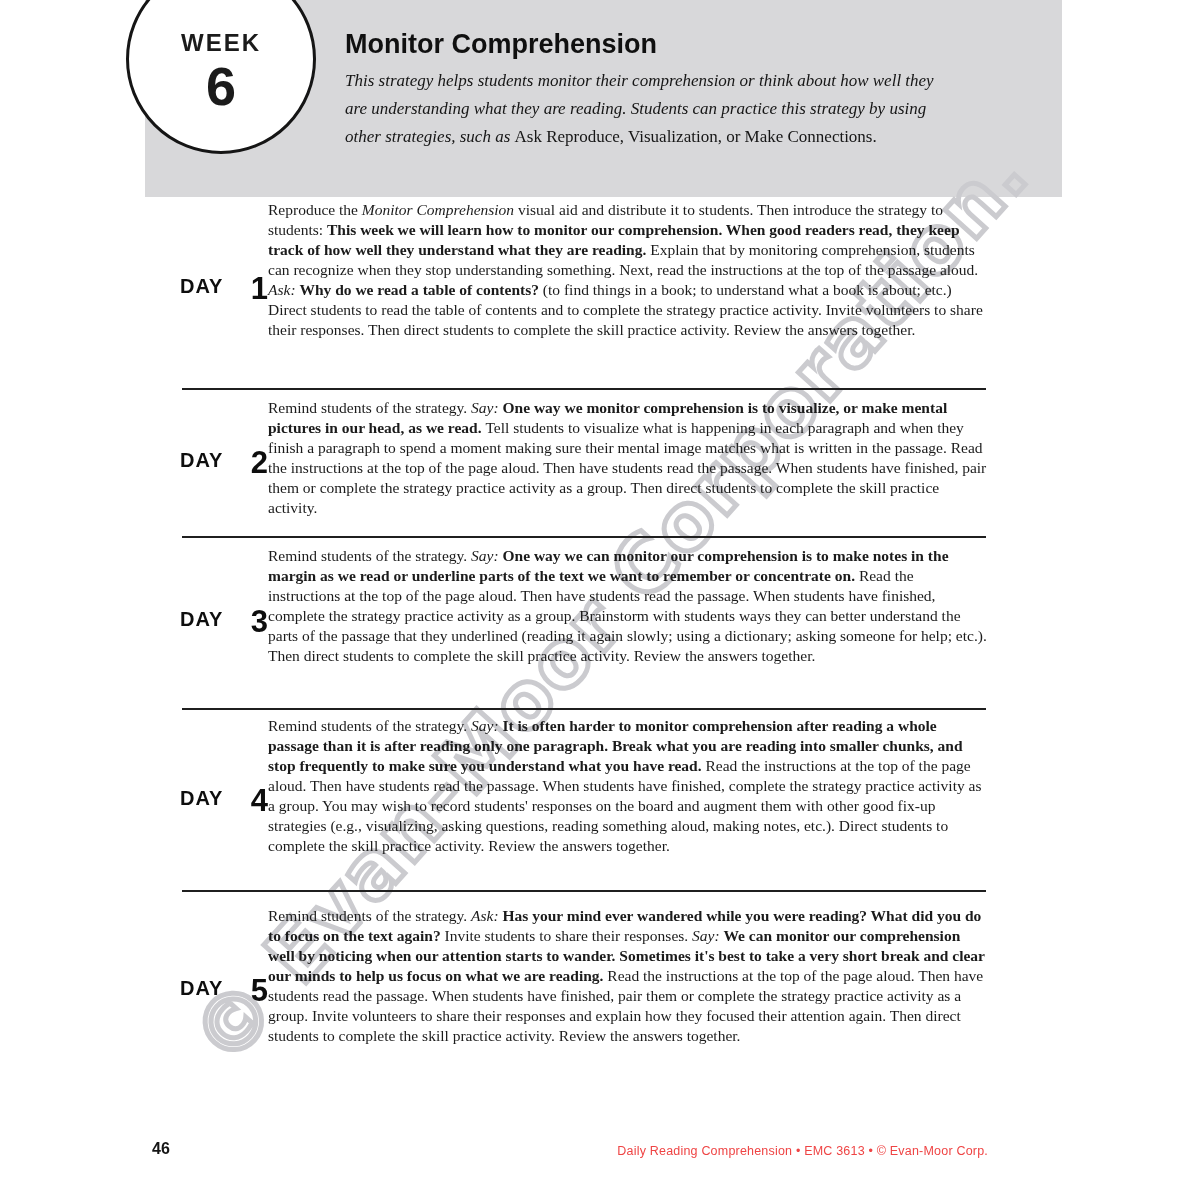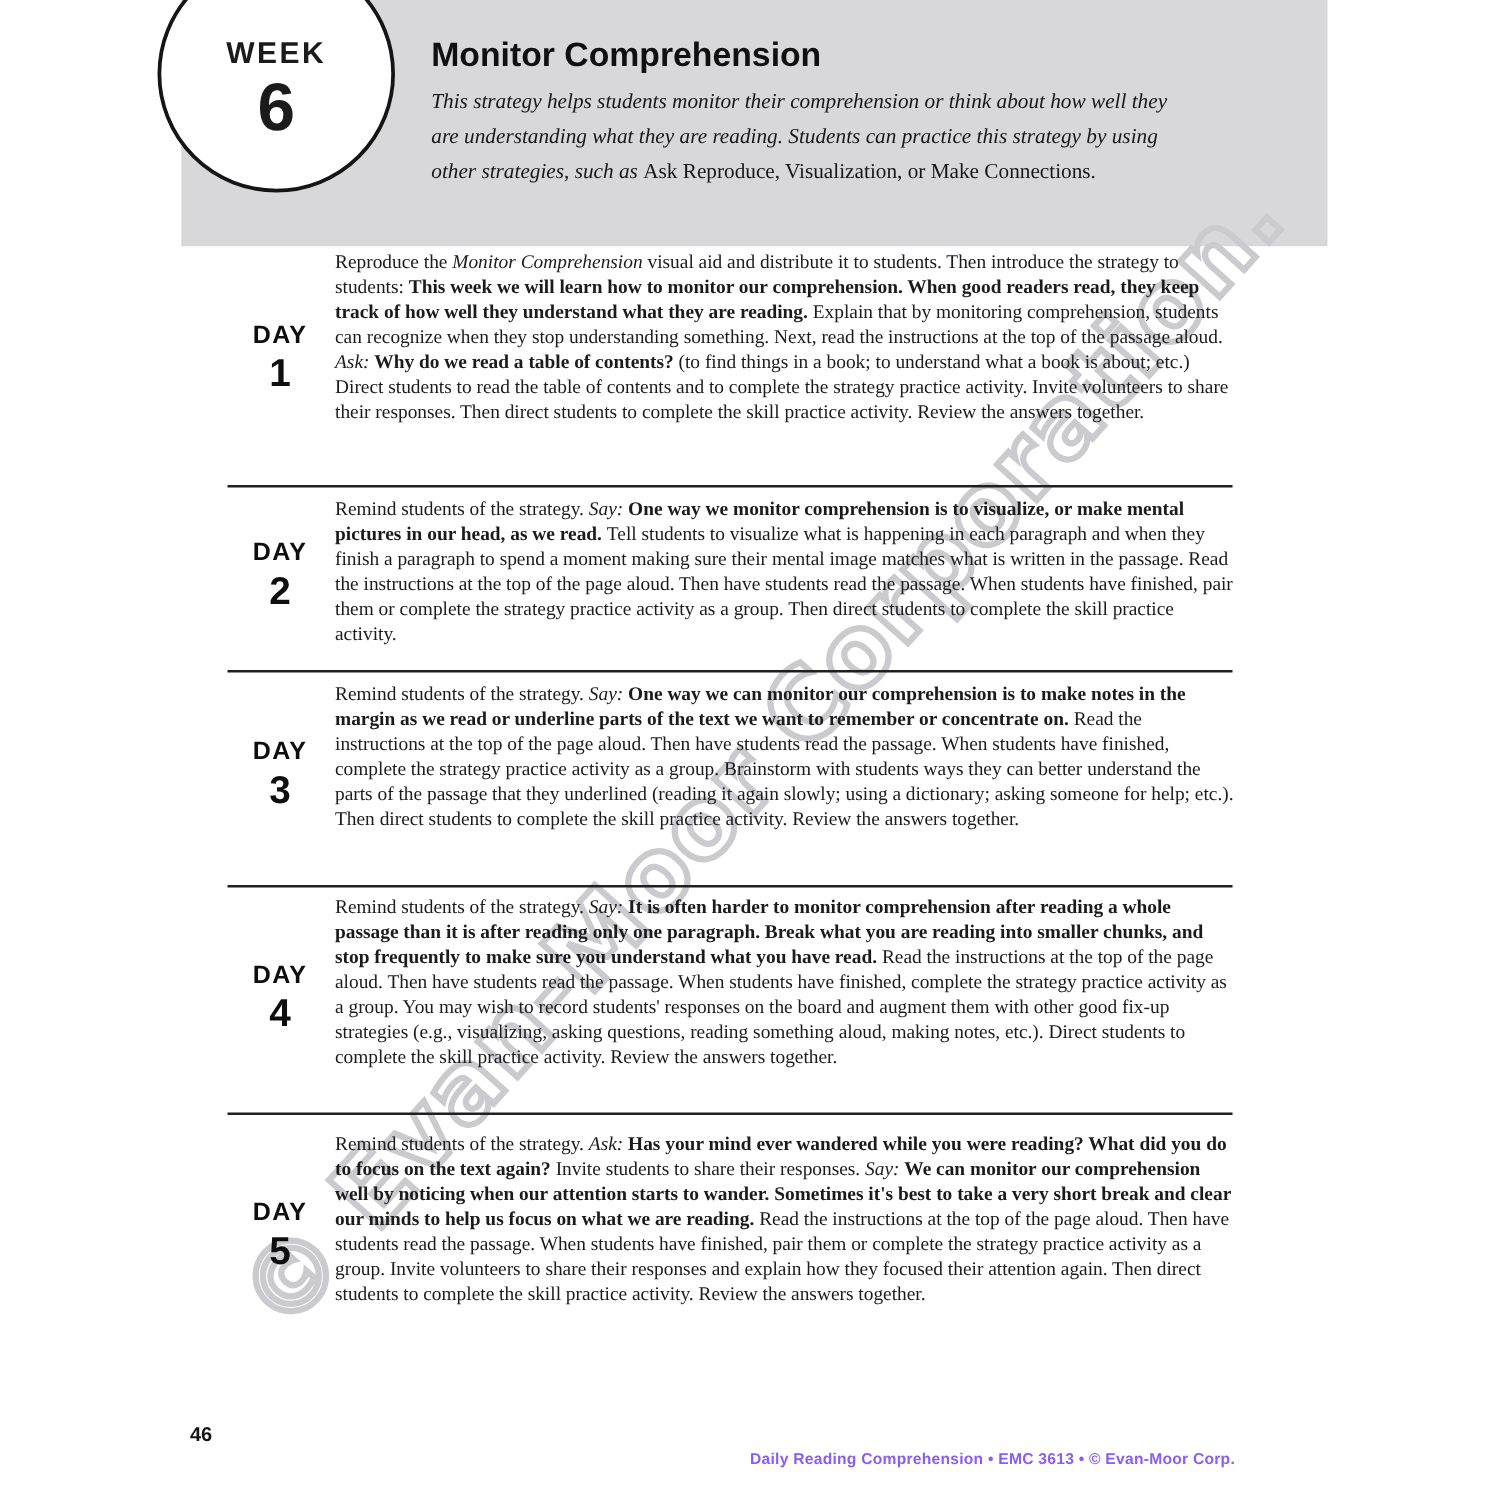--- a/index.html
+++ b/index.html
@@ -85,23 +85,22 @@
     position: absolute;
     left: 180px;
     width: 808px;
     display: flex;
     z-index: 2;
   }
   .day-label-col {
     width: 88px;
     flex: 0 0 88px;
     display: flex;
-    flex-direction: column;
     align-items: center;
-    justify-content: center;
+    justify-content: space-between;
     font-family: "Liberation Sans", sans-serif;
     font-weight: bold;
     color: #0e0e0e;
   }
   .day-word { font-size: 20px; letter-spacing: 1px; line-height: 1; }
   .day-number { font-size: 31px; line-height: 1; margin-top: 5px; }
   .day-text {
     width: 720px;
     font-size: 15.5px;
     line-height: 20px;
@@ -131,25 +130,24 @@
   }
   .page-number {
     position: absolute;
     left: 152px; top: 2px;
     font-size: 16px;
     font-weight: bold;
     color: #151515;
   }
   .footer-credit {
     position: absolute;
-    right: 212px; top: 22px;
+    right: 212px; top: 6px;
     font-size: 12.5px;
-    color: #8b5cf6;
+    color: #ef4444;
     letter-spacing: 0.2px;
-    font-weight: bold;
   }
 
   
   #day-row-1 { top: 200px; height: 172px; }
   #day-row-2 { top: 398px; height: 124px; }
   #day-row-3 { top: 546px; height: 145px; }
   #day-row-4 { top: 716px; height: 164px; }
   #day-row-5 { top: 906px; height: 164px; }
   #divider-1 { top: 388px; }
   #divider-2 { top: 536px; }

